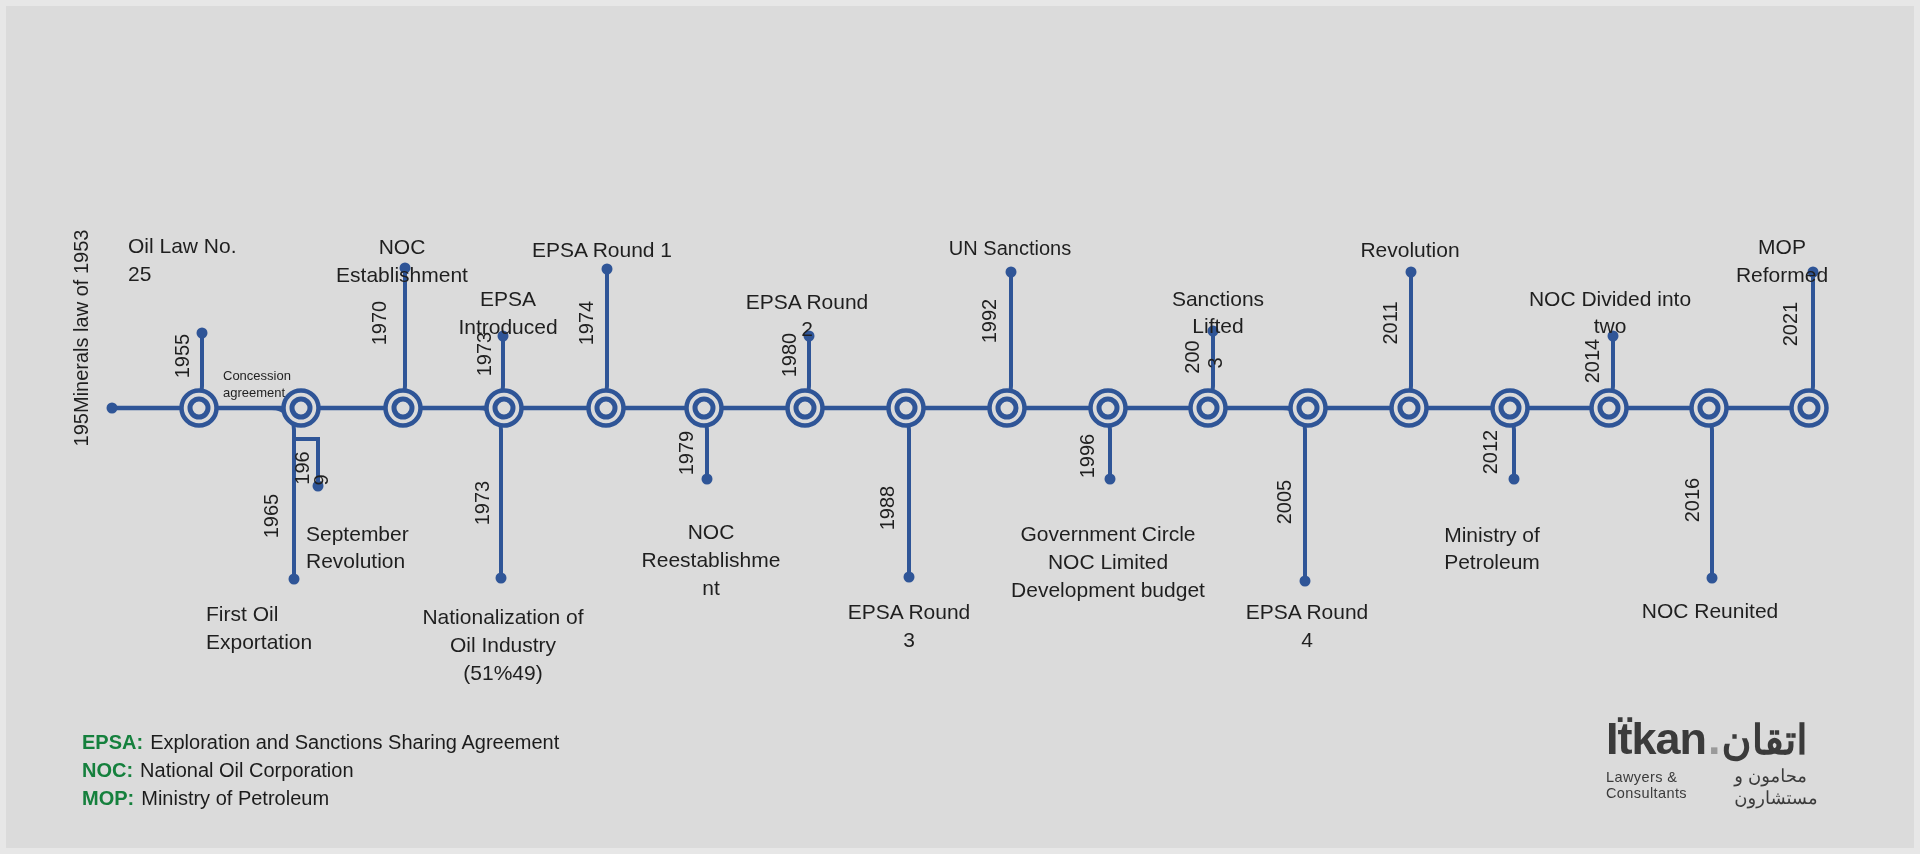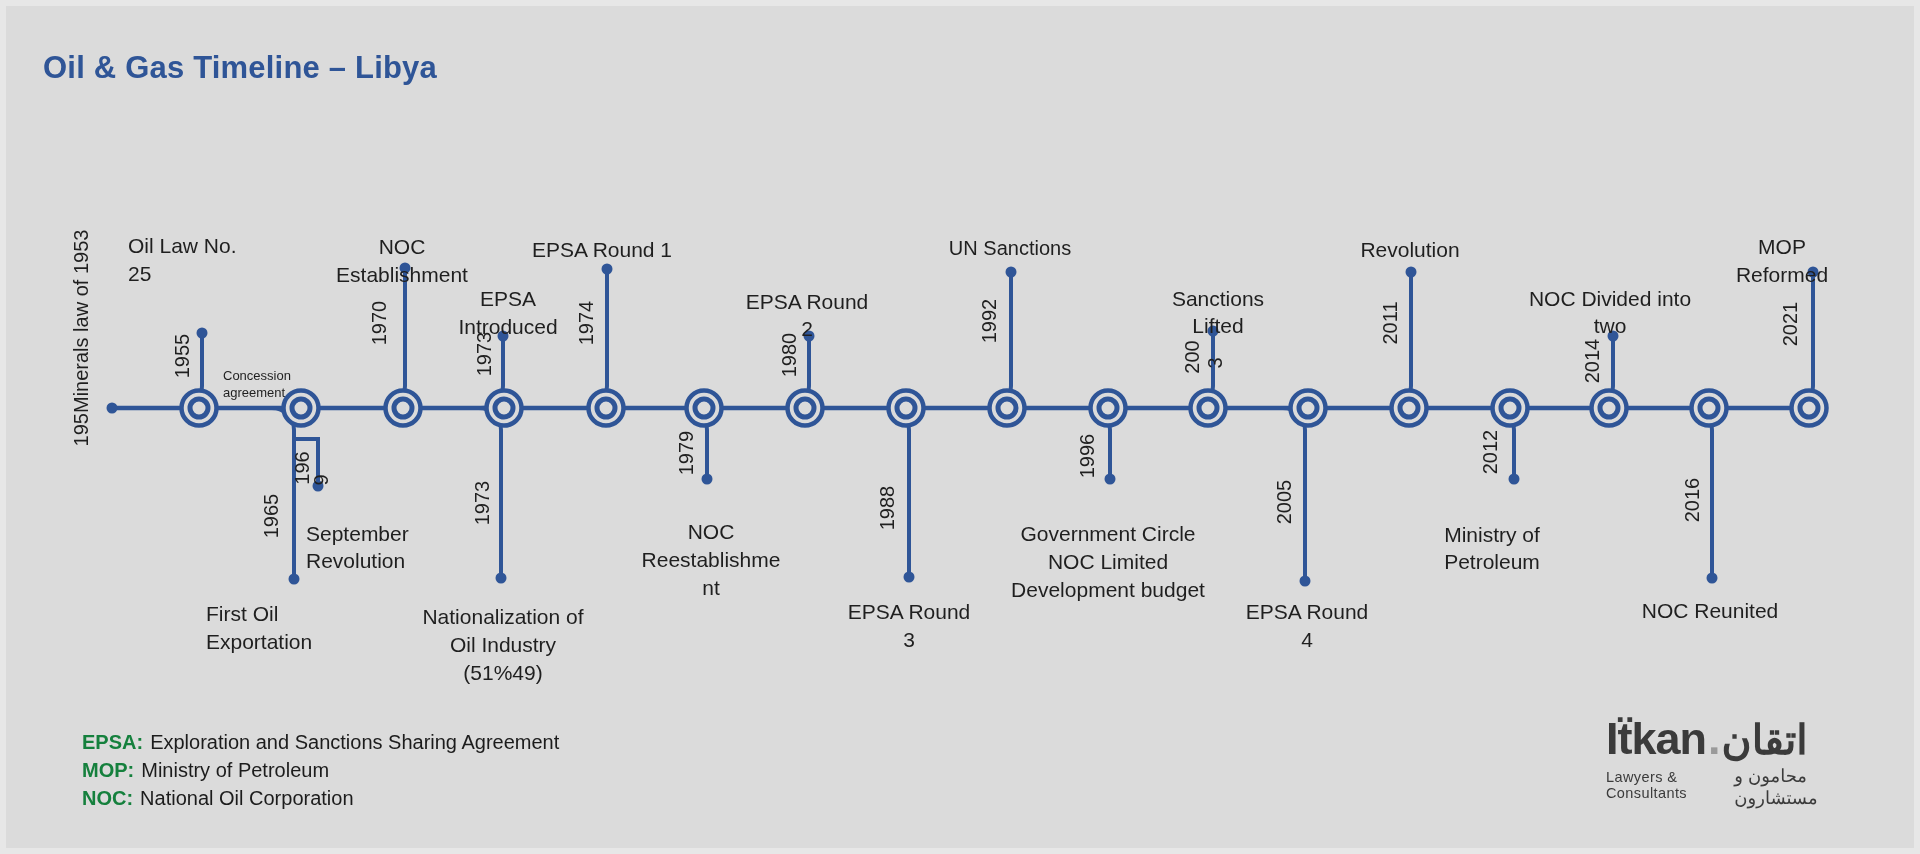--- a/index.html
+++ b/index.html
@@ -16,21 +16,20 @@
   .logo-dot{color:#9a9a9a;font-size:45px;margin:0 2px;}
   .wordmark-ar{font-size:41px;letter-spacing:0;}
   .logo-sub{display:flex;justify-content:space-between;align-items:baseline;margin-top:4px;font-size:14.5px;letter-spacing:.4px;}
   .logo-sub .ar{font-size:18px;}
 </style>
 </head>
 <body>
 
 <div class="slide">
 
-  <div class="title">Oil &amp; Gas Timeline – Libya</div>
 
   <svg id="tl" width="1920" height="854" viewBox="0 0 1920 854">
       <line x1="106" y1="402" x2="1803" y2="402" stroke="#2f5597" stroke-width="4.5"></line>
       <circle cx="106" cy="402" r="5.5" fill="#2f5597"></circle>
       <text transform="translate(82 332) rotate(-90)" text-anchor="middle" font-size="20" fill="#1f1f1f">195Minerals law of 1953</text>
       <path d="M 174 402 A 22 22 0 0 0 196 380 L 196 327" fill="none" stroke="#2f5597" stroke-width="4"></path>
       <circle cx="196" cy="327" r="5.5" fill="#2f5597"></circle>
       <text transform="translate(183 350) rotate(-90)" text-anchor="middle" font-size="20" fill="#1f1f1f">1955</text>
       <text x="122" y="247" text-anchor="start" font-size="21" fill="#1f1f1f">Oil Law No.</text>
       <text x="122" y="275" text-anchor="start" font-size="21" fill="#1f1f1f">25</text>
@@ -161,24 +160,24 @@
       <circle cx="1703" cy="402" r="9" fill="#dbdbdb" stroke="#2f5597" stroke-width="5"></circle>
       <circle cx="1803" cy="402" r="17.5" fill="#dbdbdb" stroke="#2f5597" stroke-width="4.5"></circle>
       <circle cx="1803" cy="402" r="9" fill="#dbdbdb" stroke="#2f5597" stroke-width="5"></circle>
     </svg>
 
   <div class="legend">
     <div class="legend-row">
       <span class="lk">EPSA:</span><span class="lv">Exploration and Sanctions Sharing Agreement</span>
     </div>
     <div class="legend-row">
-      <span class="lk">MOP:</span><span class="lv">Ministry of Petroleum</span>
+      <span class="lk">NOC:</span><span class="lv">National Oil Corporation</span>
     </div>
     <div class="legend-row">
-      <span class="lk">NOC:</span><span class="lv">National Oil Corporation</span>
+      <span class="lk">MOP:</span><span class="lv">Ministry of Petroleum</span>
     </div>
   </div>
 
   <div class="logo">
     <div class="logo-main">
       <span>Iẗkan</span>
         <span class="logo-dot">.</span>
         <span class="wordmark-ar">اتقان</span>
     </div>
     <div class="logo-sub">

